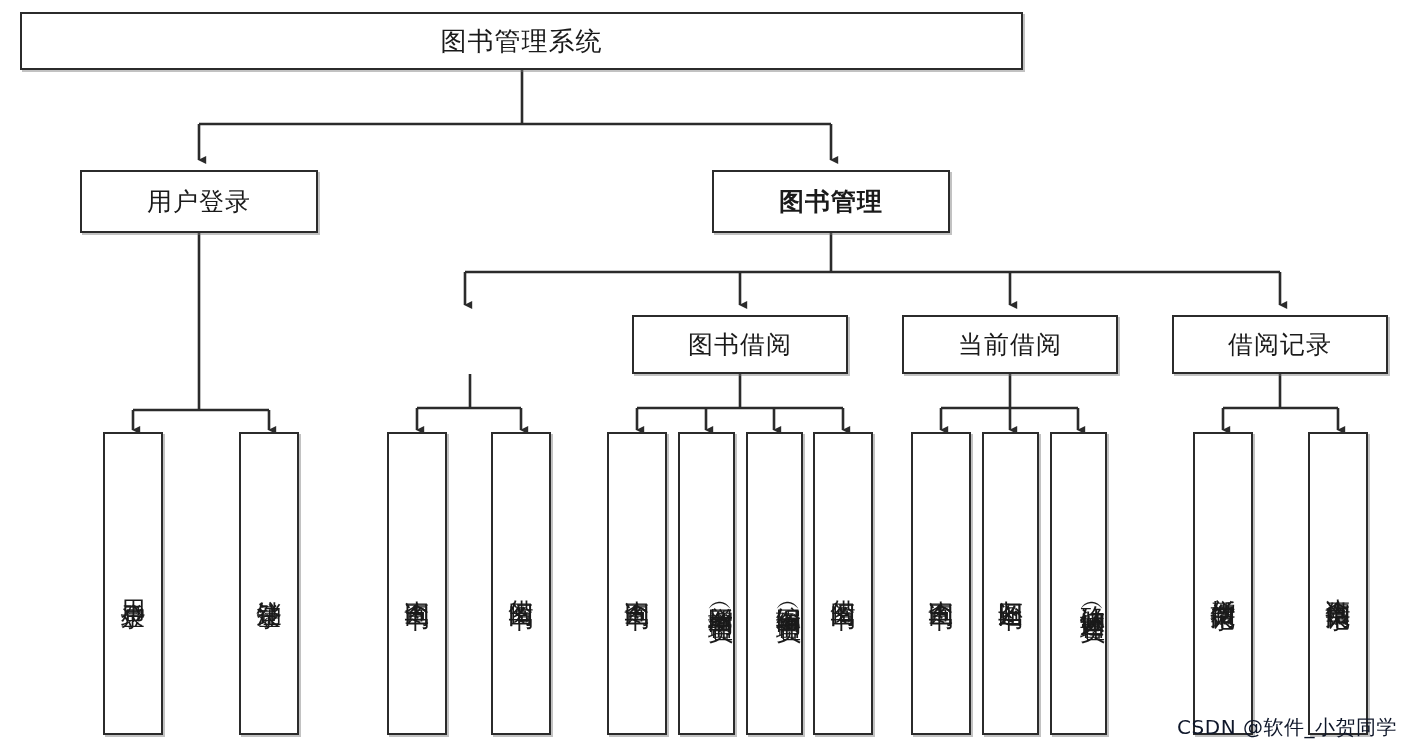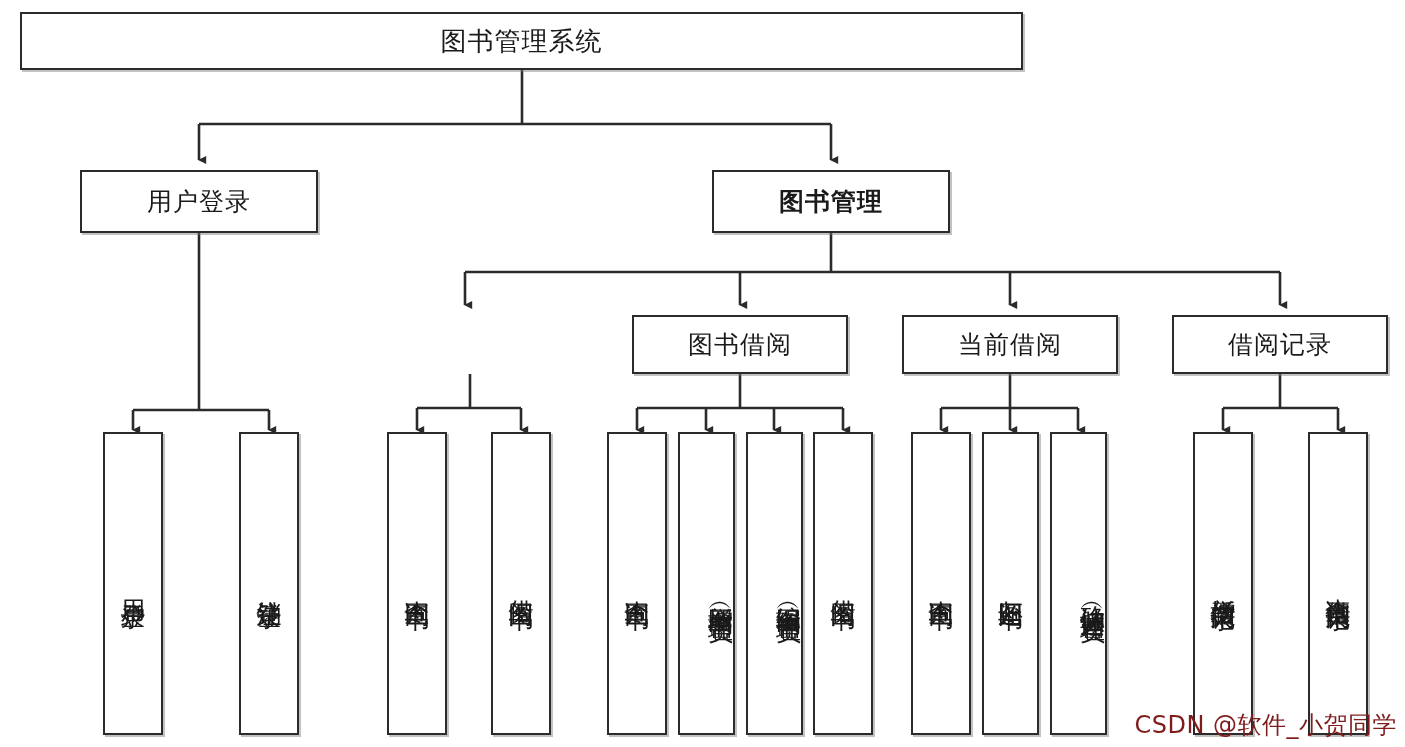--- a/index.html
+++ b/index.html
@@ -57,22 +57,22 @@
     box-sizing: border-box;
   }
   .node-v.center {
     align-items: center;
     padding-top: 0;
   }
   .watermark {
     position: absolute;
     right: 8px;
     bottom: 6px;
-    font-size: 24px;
-    color: #7f1d1d;
+    font-size: 20px;
+    color: #0f172a;
     white-space: nowrap;
     letter-spacing: 0.5px;
   }
 </style>
 </head>
 <body>
 
 <div id="canvas">
 
   <svg class="connectors" viewBox="0 0 1405 747" xmlns="http://www.w3.org/2000/svg">

